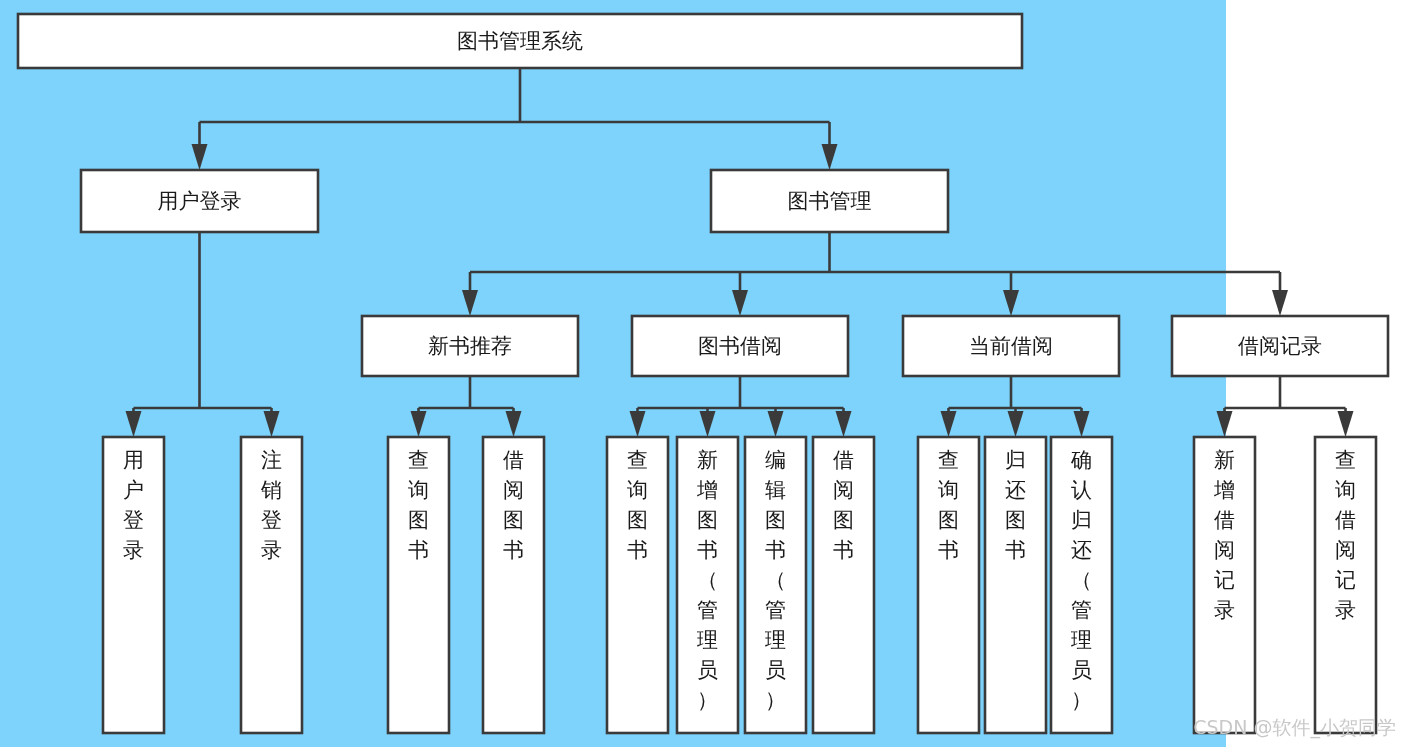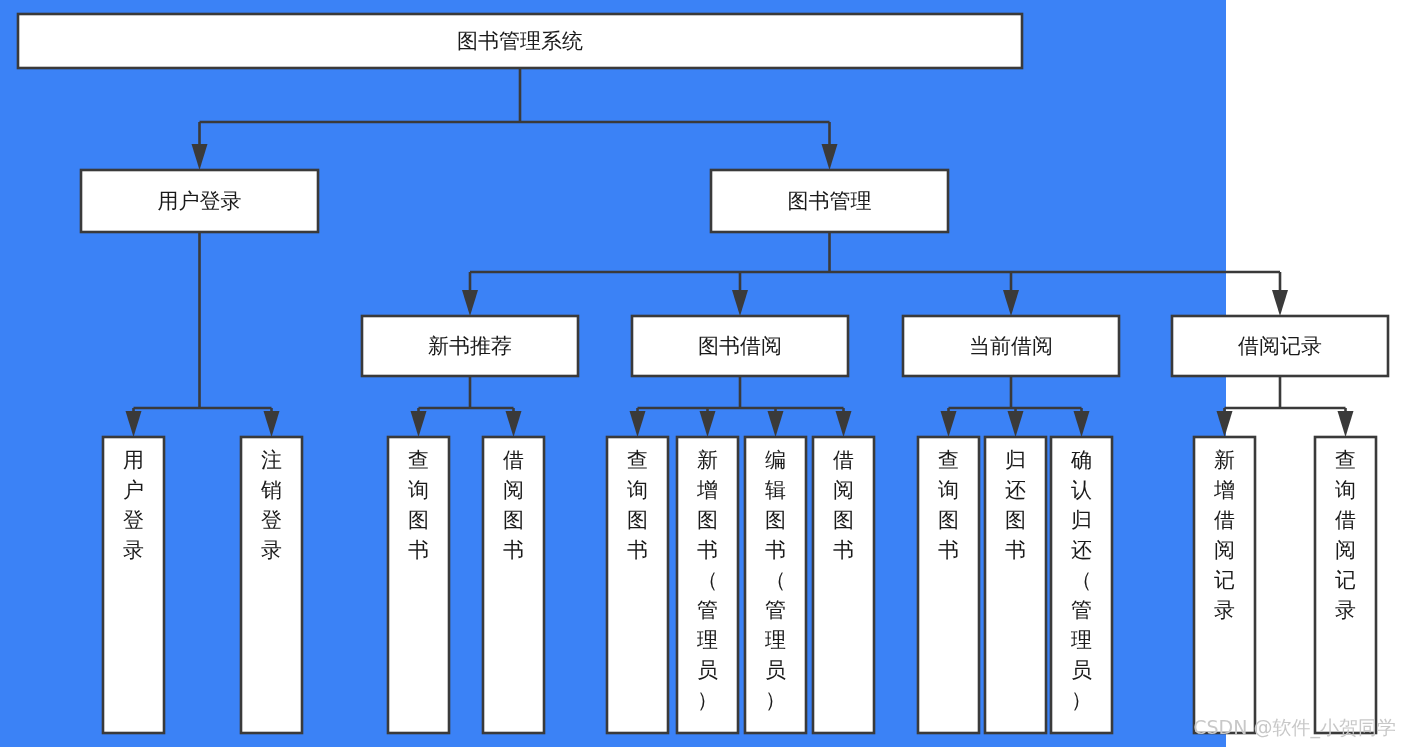--- a/index.html
+++ b/index.html
@@ -11,21 +11,21 @@
   body {
     width: 1405px;
     height: 747px;
     font-family: "DejaVu Sans", "Liberation Sans", sans-serif;
     overflow: hidden;
   }
   #diagram-root {
     position: relative;
     width: 1226px;
     height: 747px;
-    background: #3b82f6;
+    background: #7dd3fc;
   }
   svg.diagram-canvas {
     position: absolute;
     left: 0;
     top: 0;
     width: 1405px;
     height: 747px;
     display: block;
   }
   .node-box {

